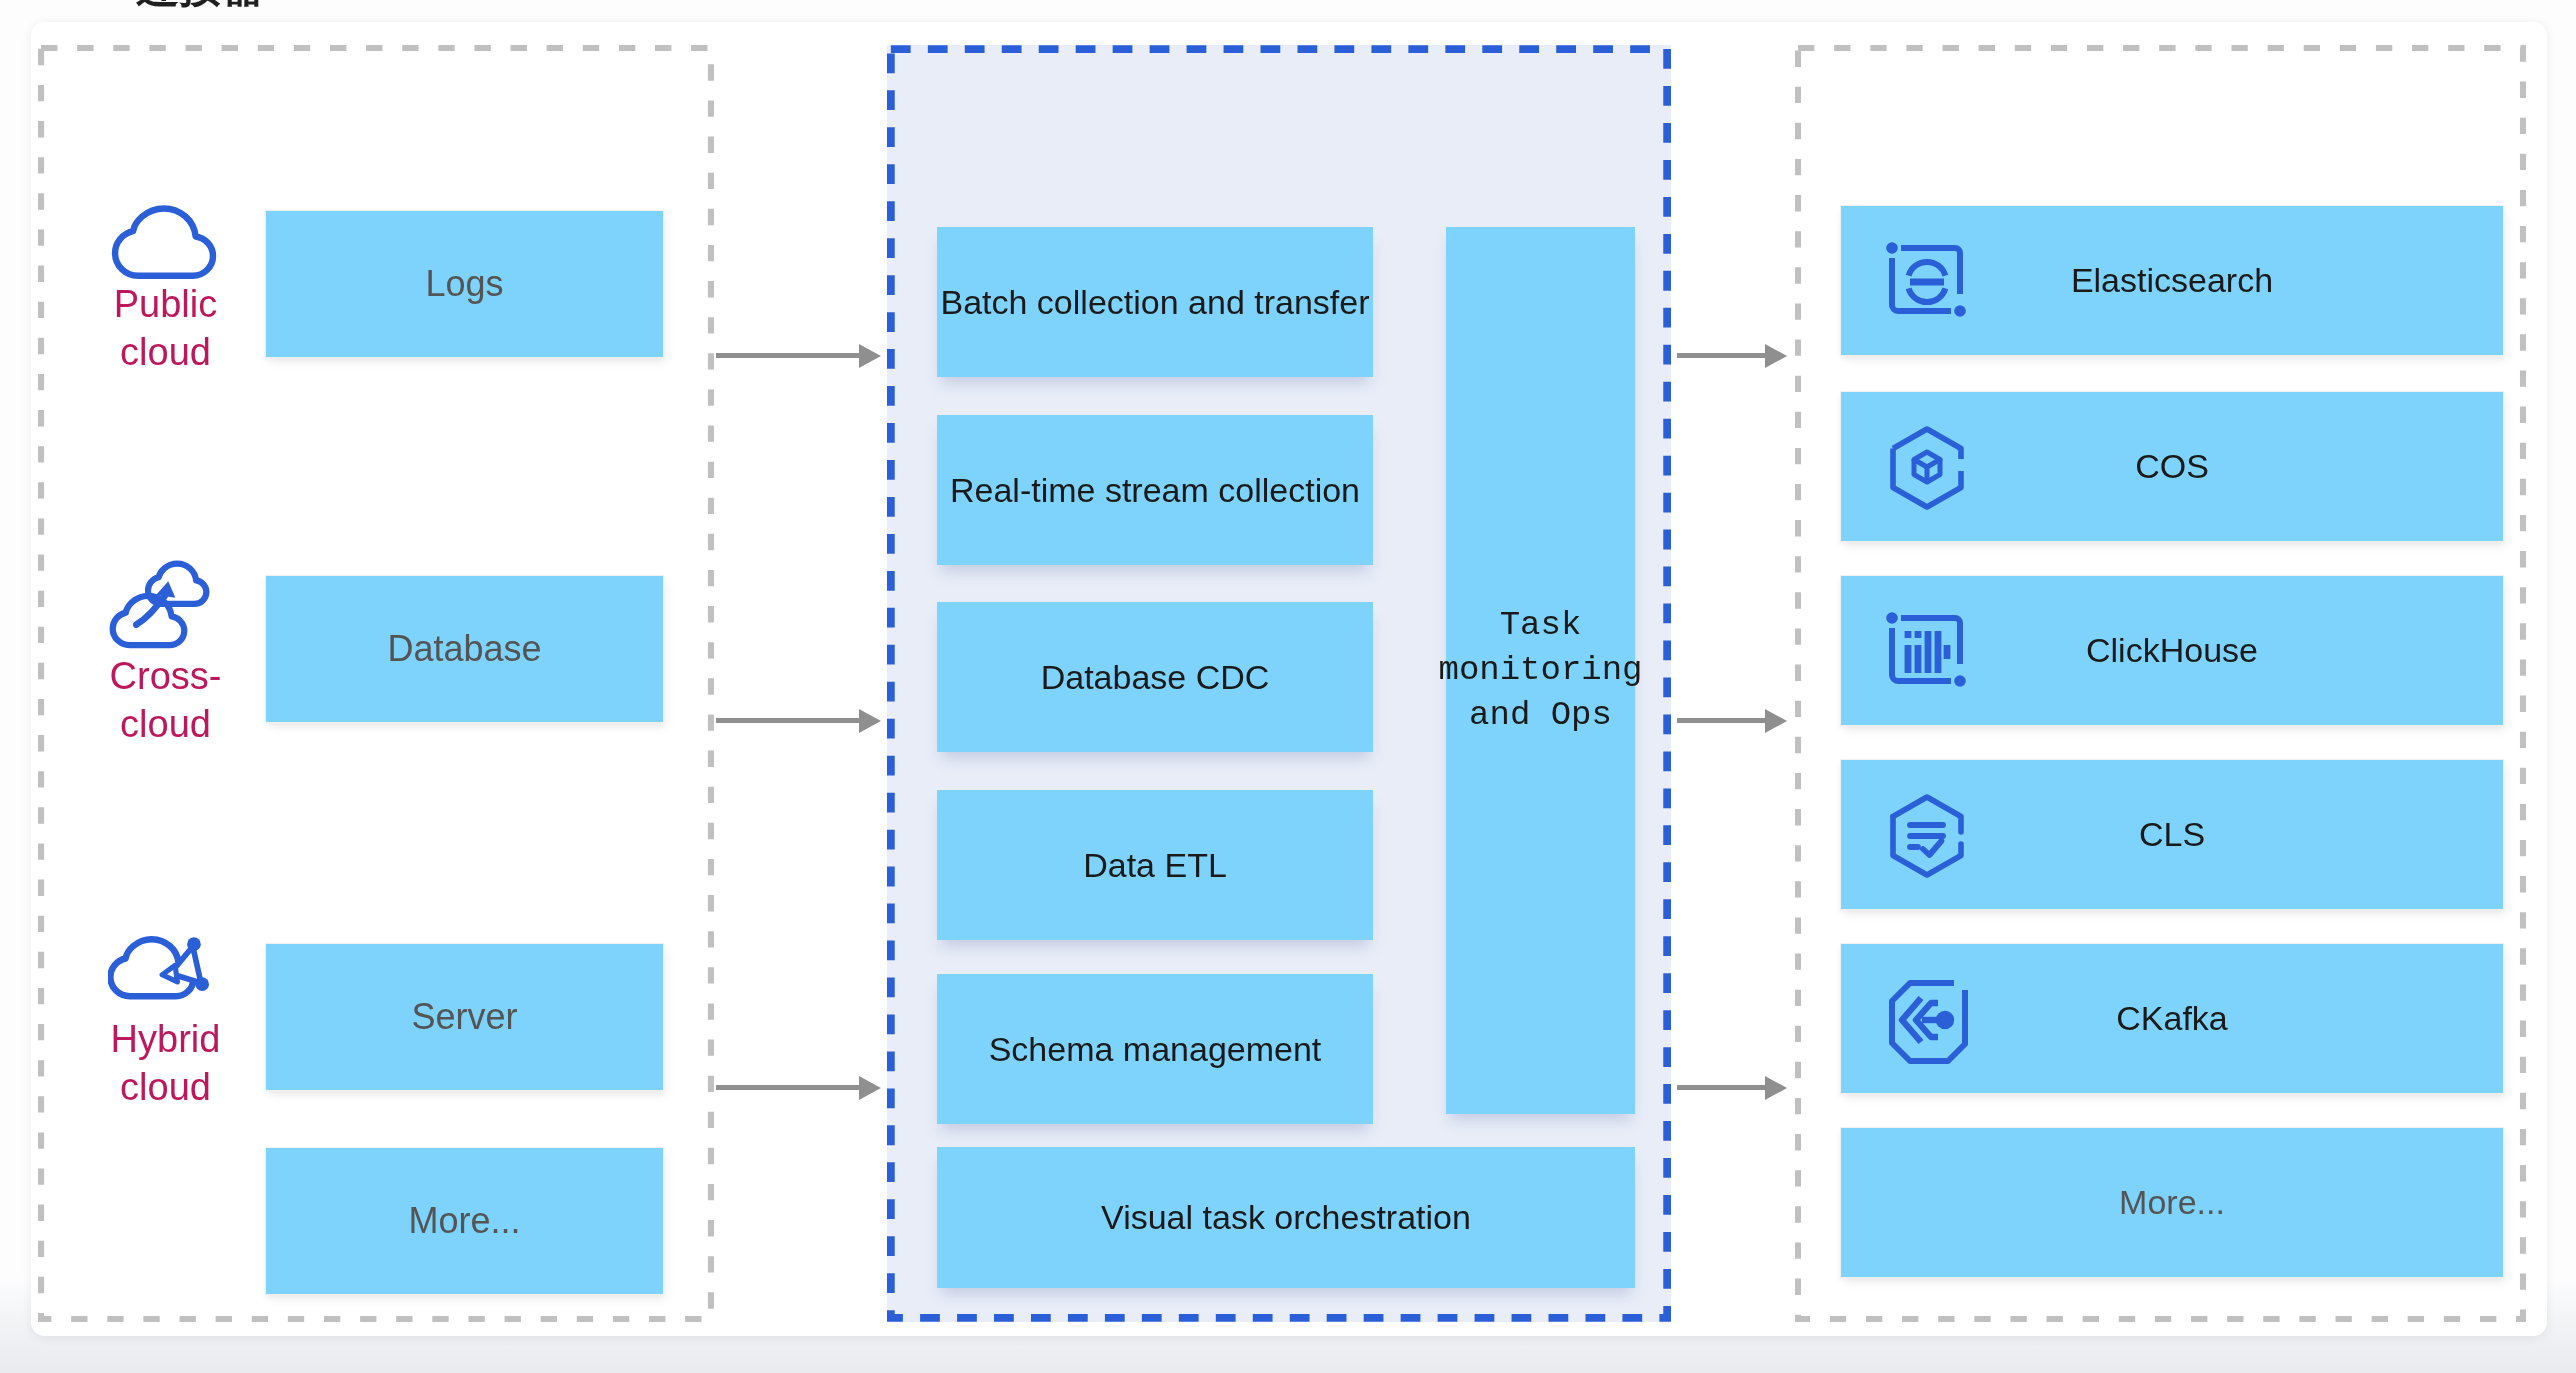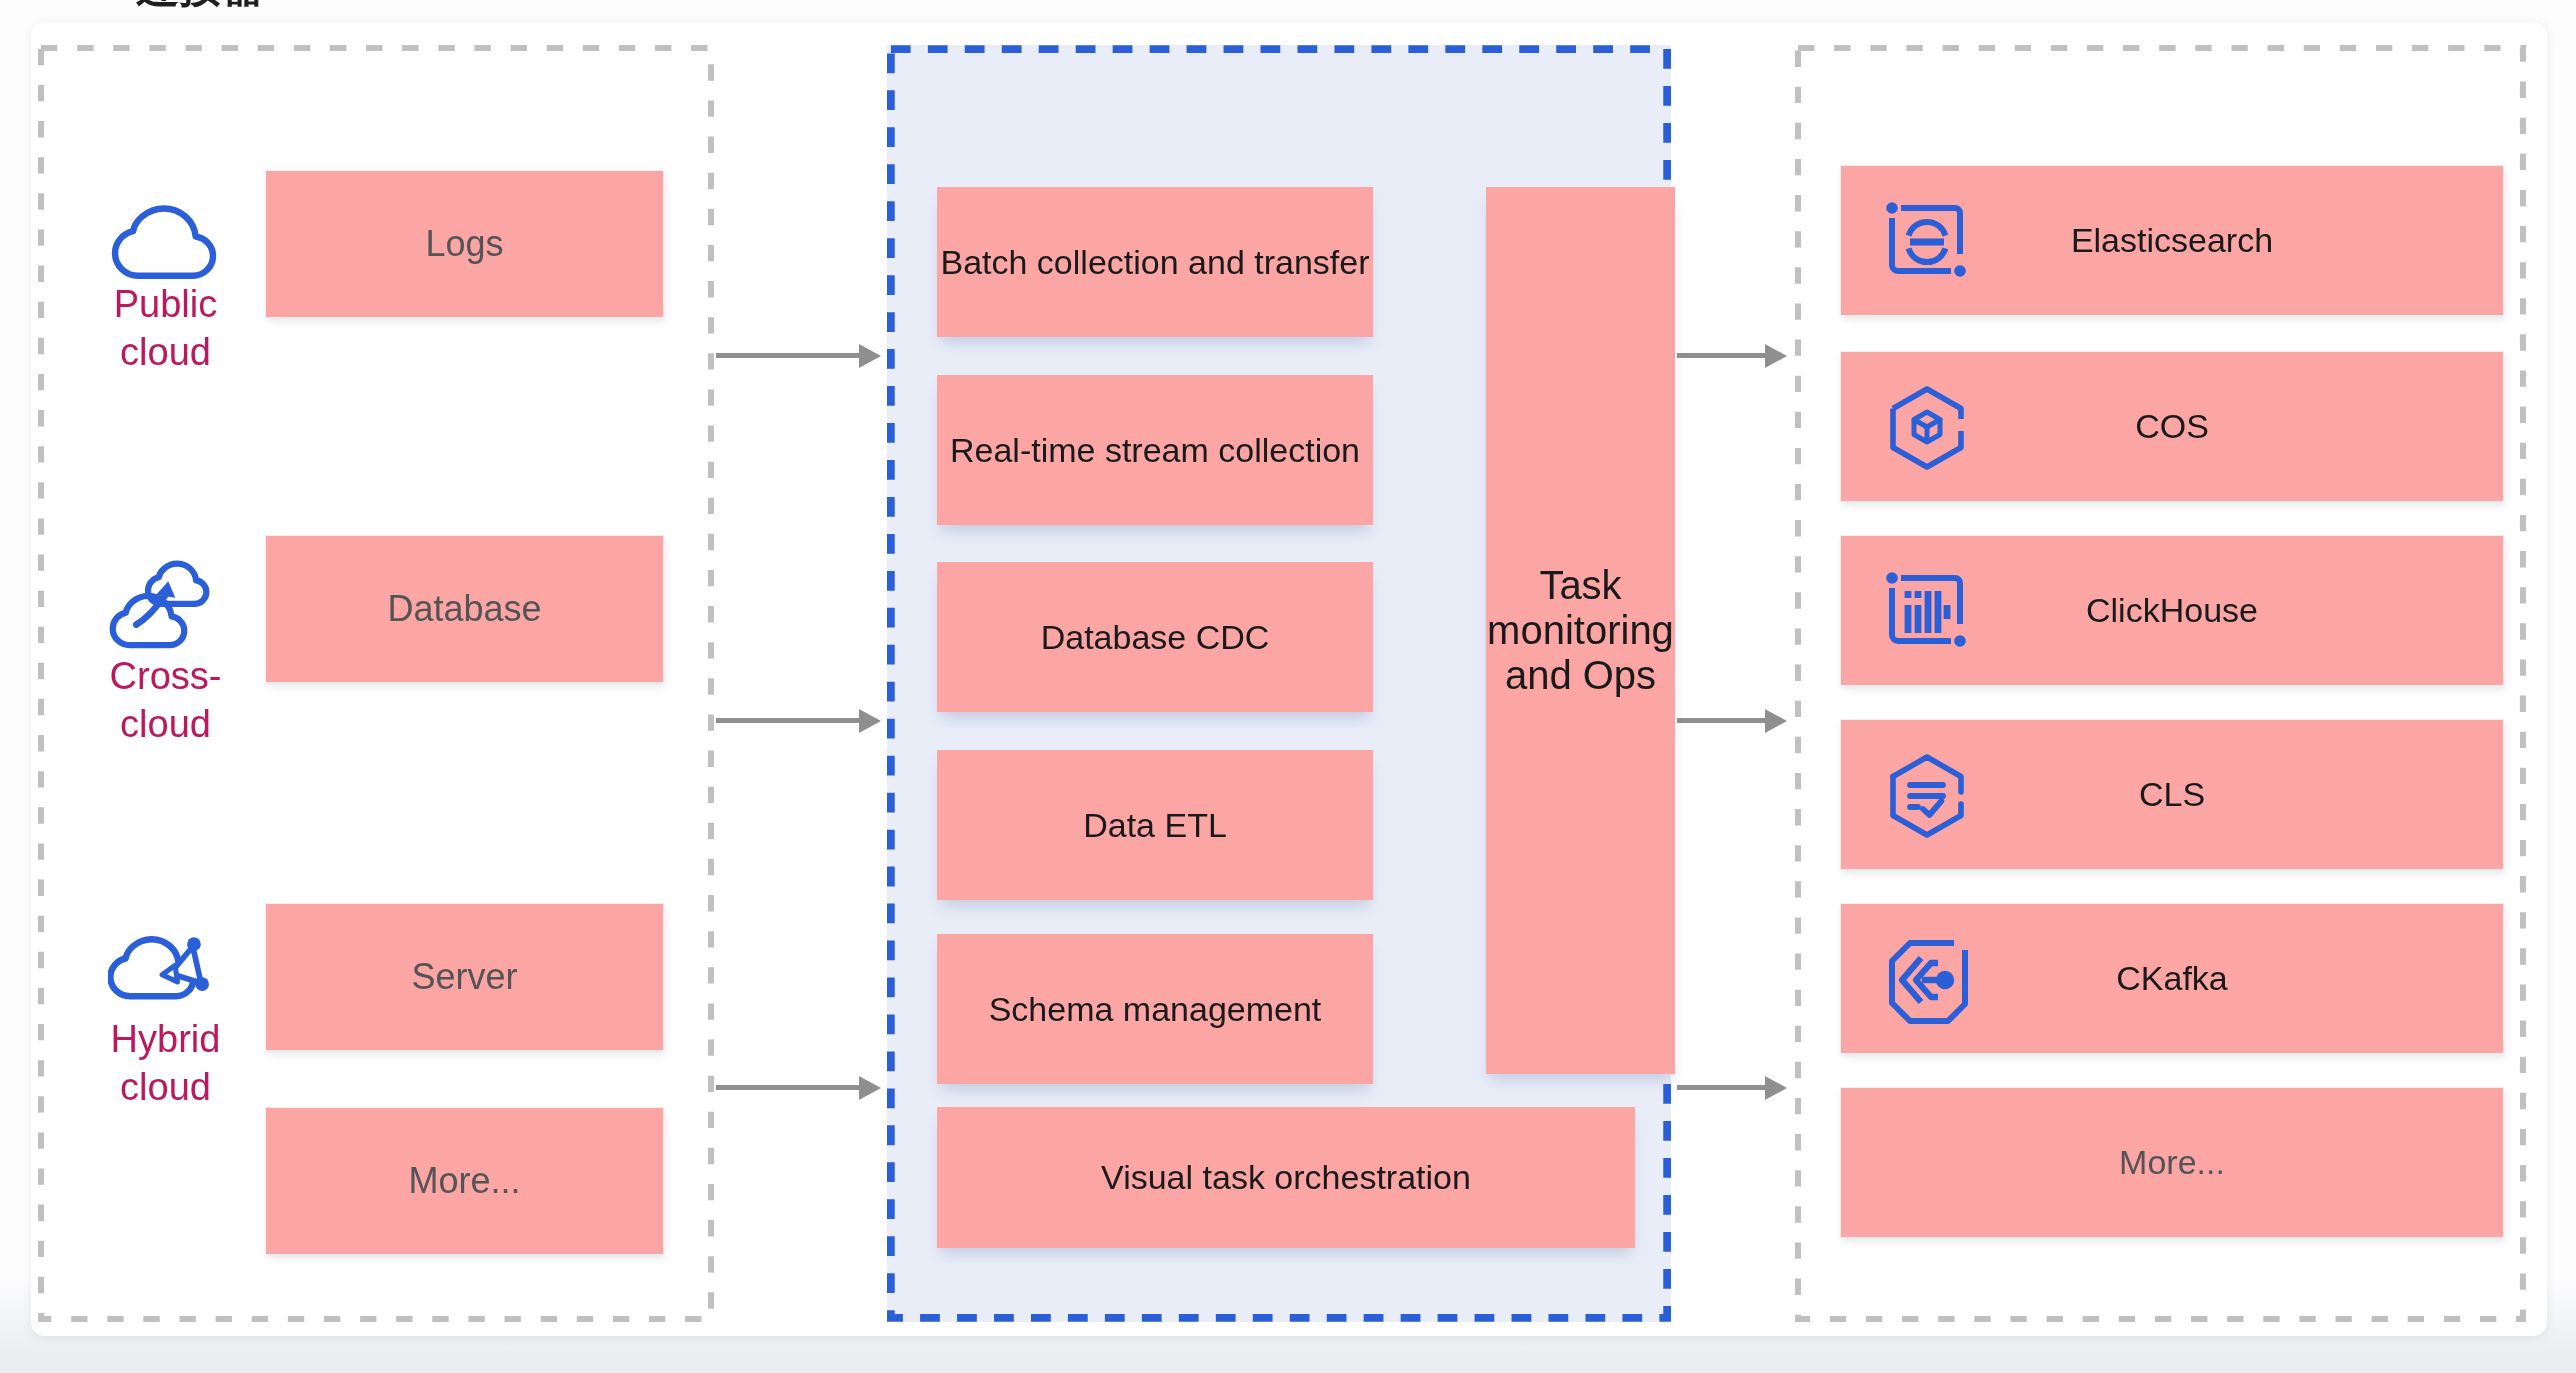--- a/index.html
+++ b/index.html
@@ -30,34 +30,34 @@
   }
 
   .panel{position:absolute;top:45px;height:1277px;}
   .panel svg.border{position:absolute;left:0;top:0;}
   .panel-left{left:38px;width:676px;}
   .panel-middle{left:887px;width:784px;background:var(--panel-blue-bg);}
   .panel-right{left:1795px;width:731px;}
 
   .box{
     position:absolute;display:flex;align-items:center;justify-content:center;
-    background:#fca5a5;border:0.9px solid #f0f0f1;
+    background:#7dd3fc;border:0.9px solid #f0f0f1;
     box-shadow:0 2.6px 5.2px rgba(0,0,0,0.04),3.4px 5.2px 10.3px rgba(0,0,0,0.06);
-    font-size:36px;color:var(--text-gray);text-align:center;
+    font-size:36px;color:var(--text-gray);text-align:center;margin-top:40px;
   }
   .src-box{left:265px;width:399px;height:148px;}
   .mid-box{
     left:937px;width:436px;height:150px;border:none;
     box-shadow:0 10.3px 13.8px -4.3px rgba(125,140,180,0.35);
     font-size:34px;color:var(--text-dark);
   }
   .side-box{
-    left:1486px;top:187px;width:189px;height:887px;border:none;
+    left:1446px;top:187px;width:189px;height:887px;border:none;
     box-shadow:0 10.3px 13.8px -4.3px rgba(125,140,180,0.35);
-    font-size:40px;color:var(--text-dark);line-height:45px;
+    font-size:34px;color:var(--text-dark);line-height:45px;font-family:Liberation Mono, monospace;
   }
   .bottom-box{
     left:937px;top:1107px;width:698px;height:141px;border:none;
     box-shadow:0 10.3px 13.8px -4.3px rgba(125,140,180,0.35);
     font-size:34px;color:var(--text-dark);
   }
   .sink-box{left:1840px;width:664px;height:151px;font-size:34px;color:var(--text-dark);}
   .sink-box .icon{
     position:absolute;left:38px;top:27.5px;width:96px;height:96px;color:var(--accent-blue);
   }

